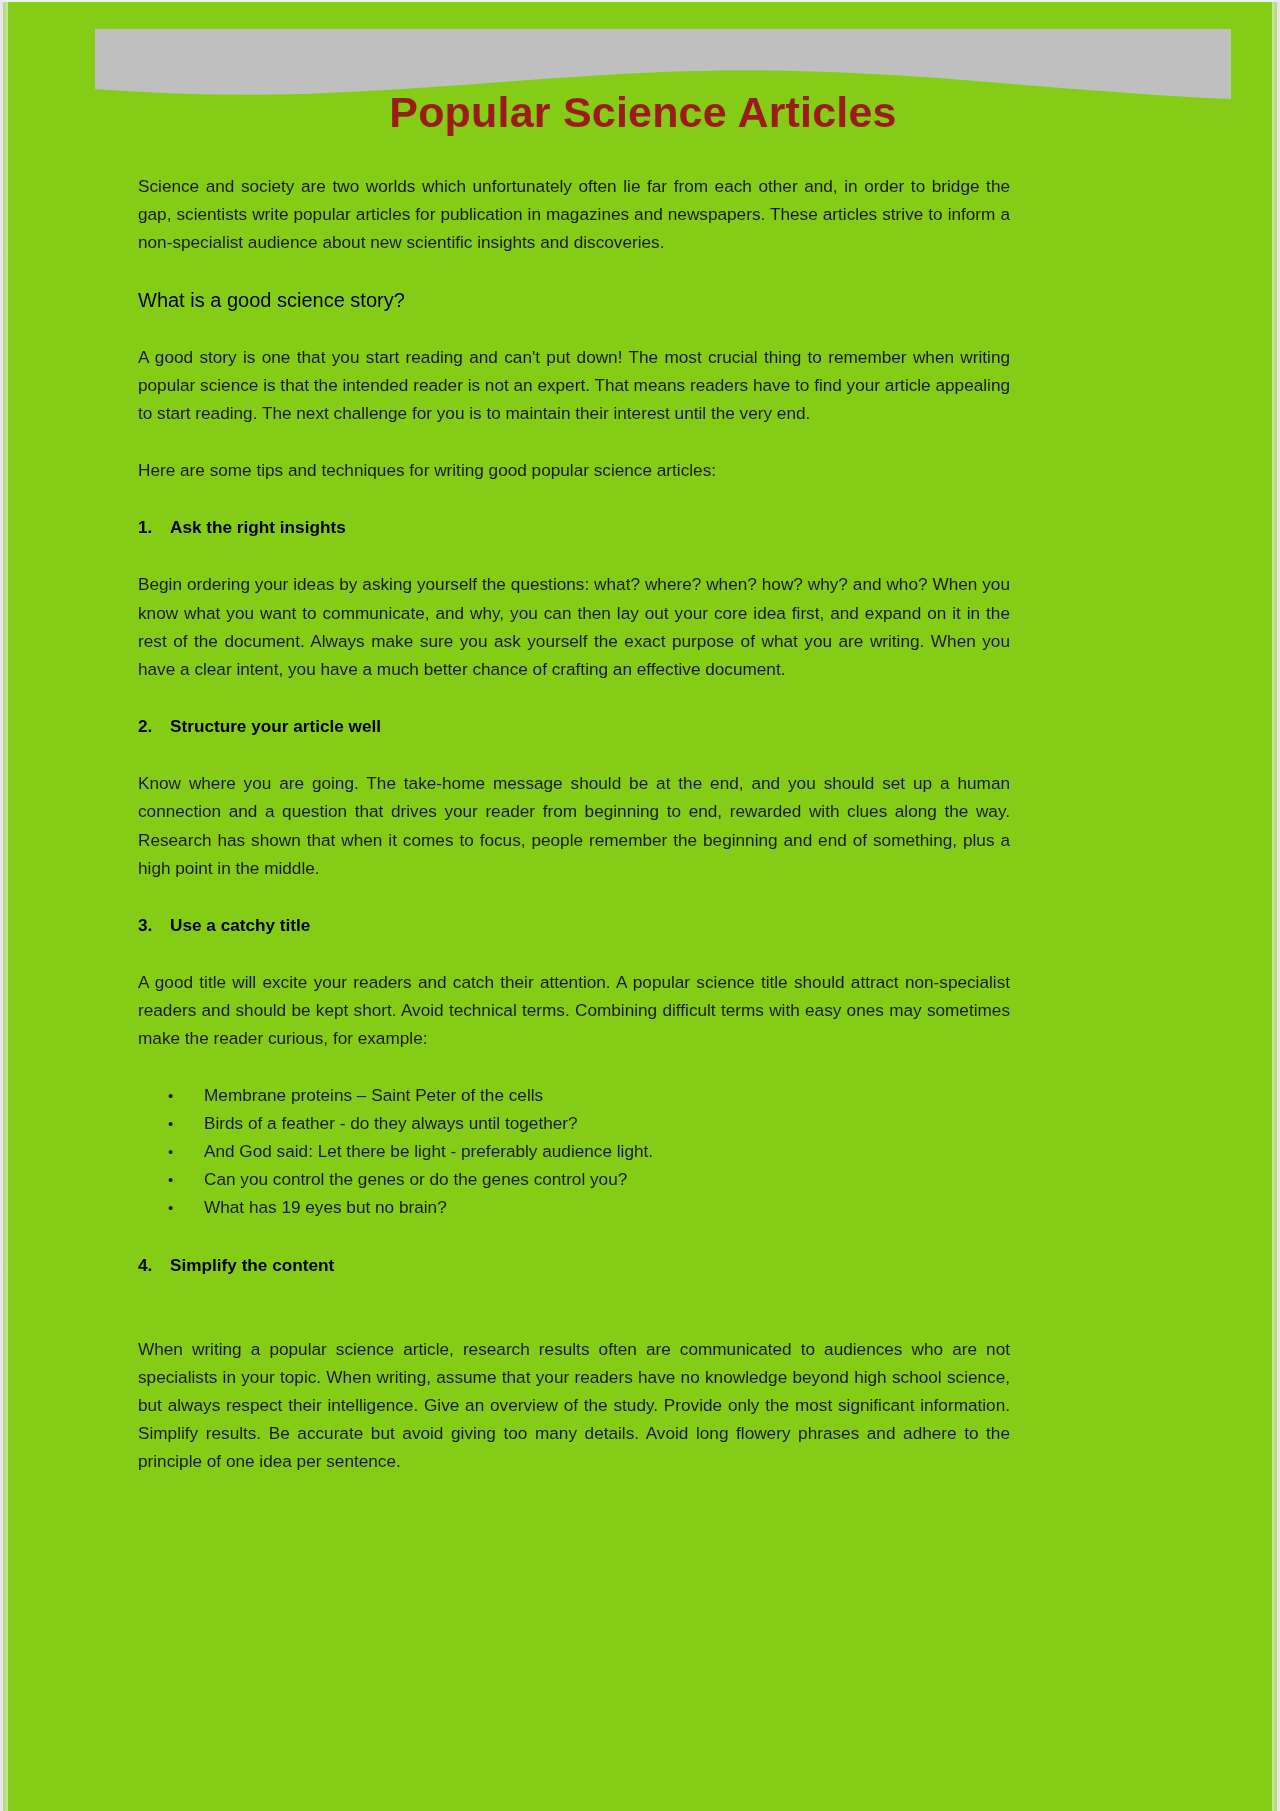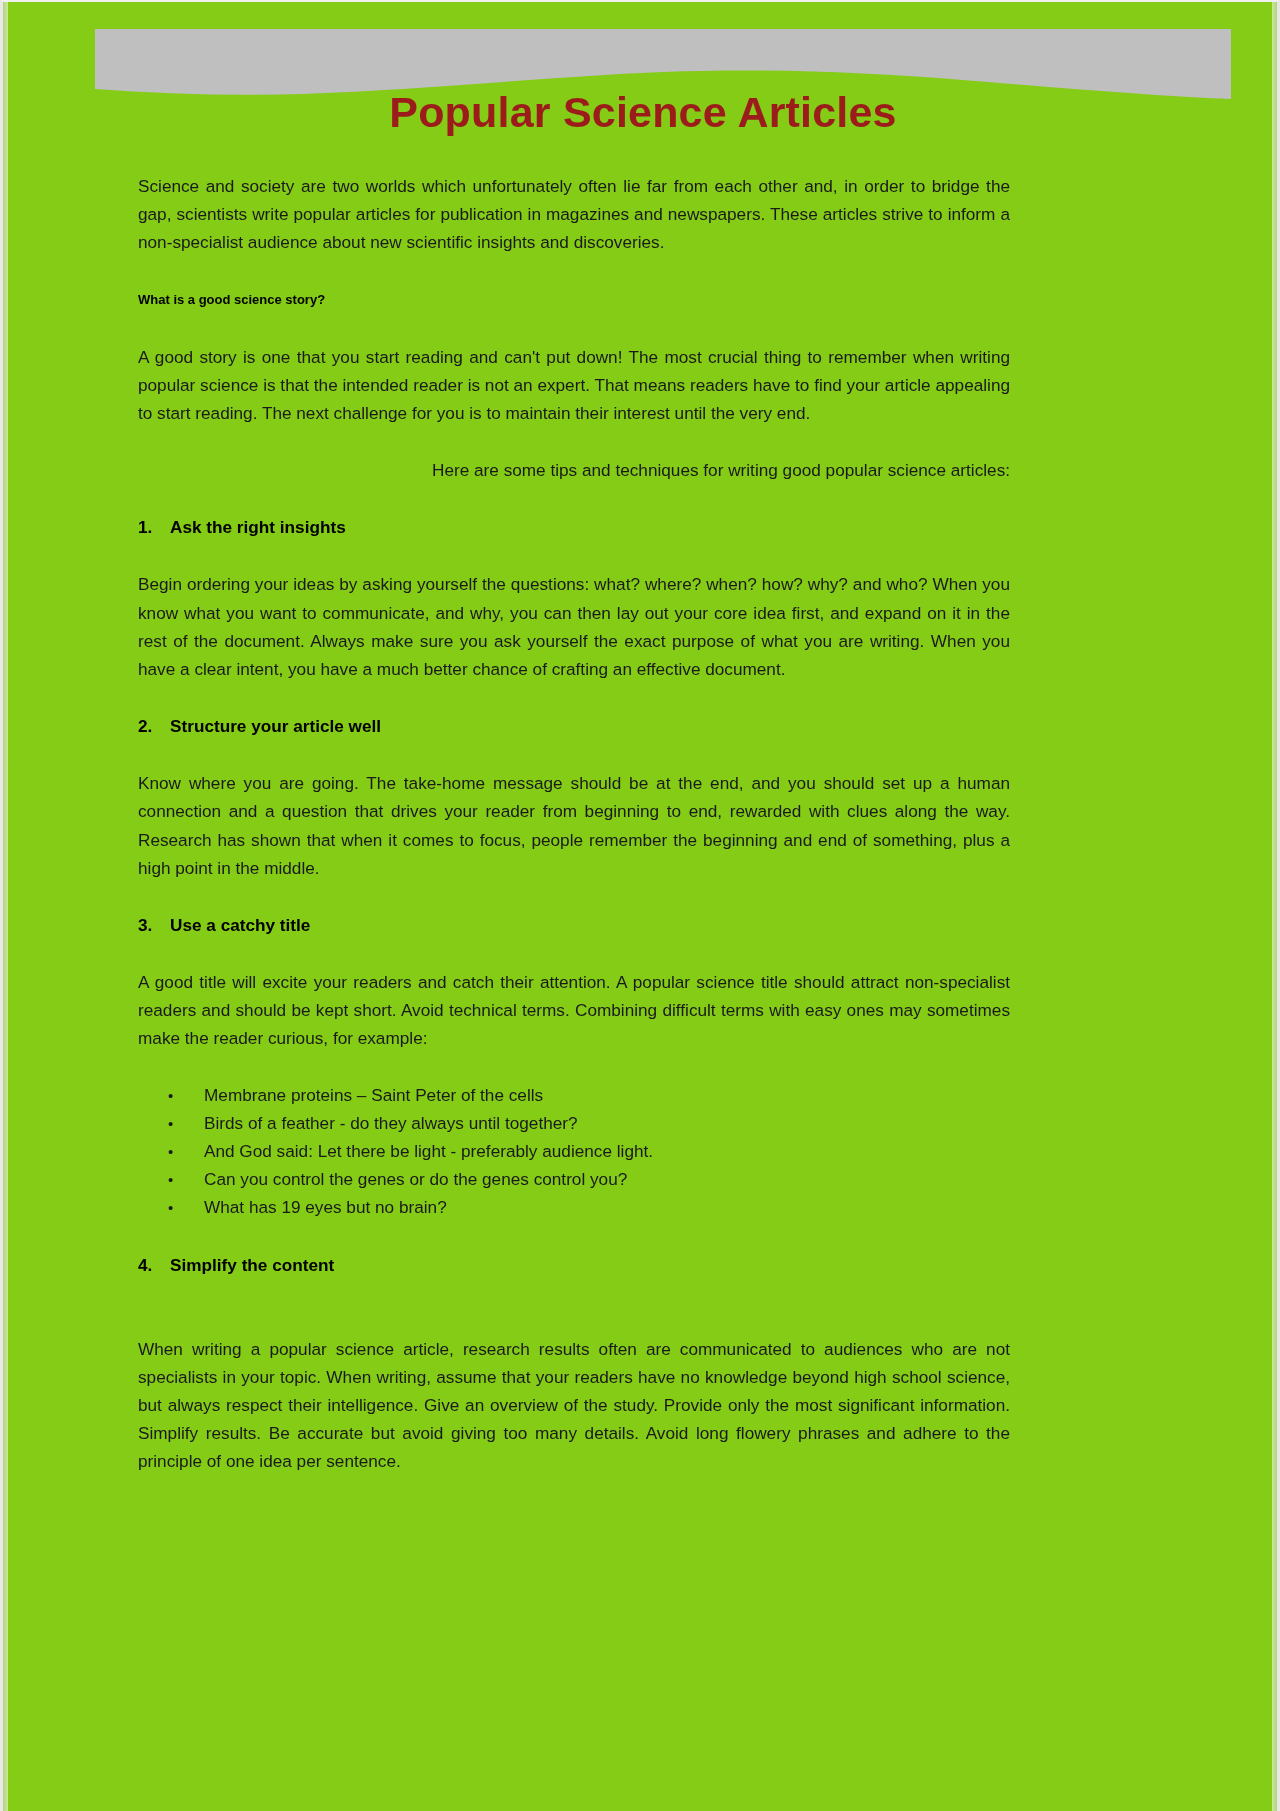--- a/index.html
+++ b/index.html
@@ -73,29 +73,29 @@
 
   p.body {
     margin: 0 0 0 0;
     font-size: 17.2px;
     line-height: 28.2px;
     color: #1a1a1a;
     text-align: justify;
     text-justify: inter-word;
   }
   p.body.nojust {
-    text-align: right;
+    text-align: left;
   }
   .gap-md { height: 29px; }
   .gap-xl { height: 56px; }
 
   h2.sub {
     margin: 0;
-    font-size: 13px;
-    font-weight: bold;
+    font-size: 20px;
+    font-weight: normal;
     line-height: 28px;
     color: #000000;
   }
 
   .numbered {
     margin: 0;
     font-size: 17.2px;
     font-weight: bold;
     color: #000000;
     line-height: 28px;

